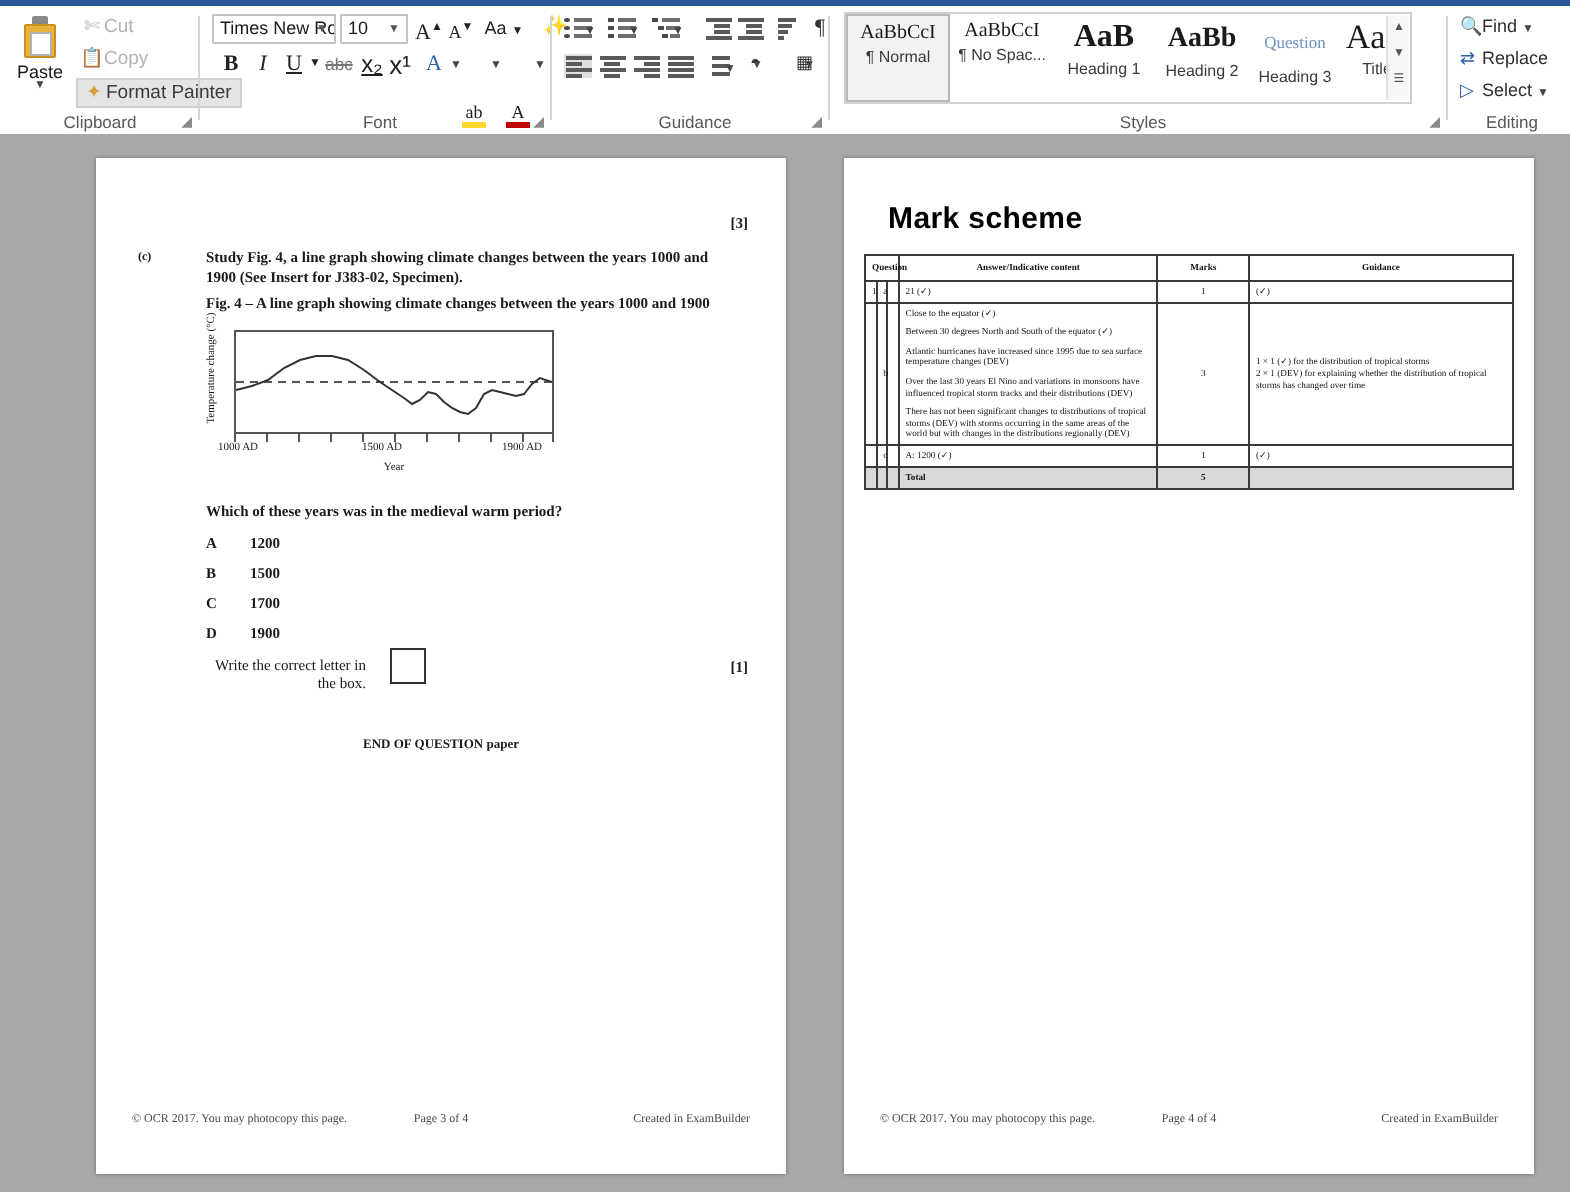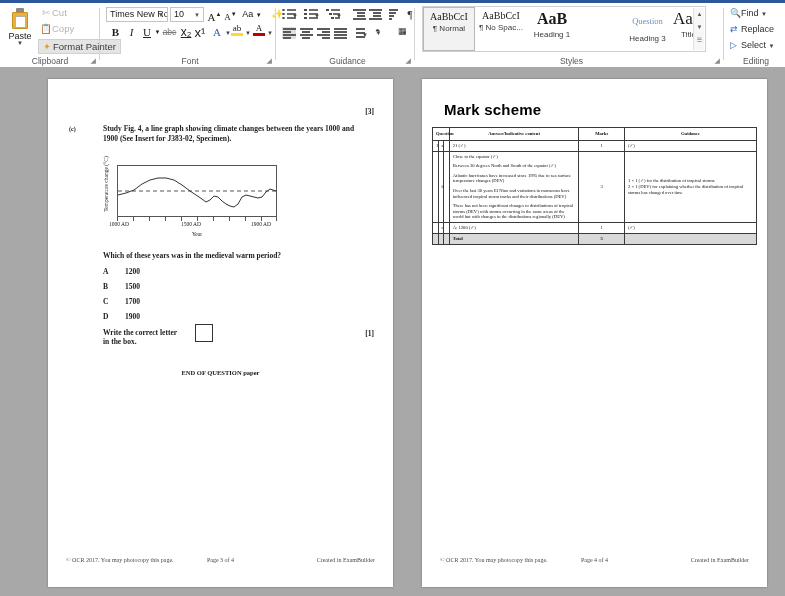--- a/index.html
+++ b/index.html
@@ -51,21 +51,21 @@
   #f-bold { left:4px; top:22px; width:15px; height:15px; line-height:15px; font-weight:bold; font-family:"Liberation Serif", serif; font-size:11px; }
   #f-italic { left:20px; top:22px; width:15px; height:15px; line-height:15px; font-style:italic; font-family:"Liberation Serif", serif; font-size:11px; }
   #f-under { left:36px; top:22px; width:14px; height:15px; line-height:15px; font-family:"Liberation Serif", serif; font-size:11px; text-decoration:underline; }
   #f-under-c { left:50px; top:24px; width:7px; font-size:6px; line-height:11px; }
   #f-strike { left:57px; top:22px; width:17px; height:15px; line-height:15px; font-size:8.5px; text-decoration:line-through; color:#777; }
   #f-sub { left:75px; top:22px; width:14px; height:15px; line-height:15px; font-size:12px;text-decoration:underline; }
   #f-sup { left:89px; top:22px; width:14px; height:15px; line-height:15px; font-size:13px; }
   #f-texteff { left:106px; top:22px; width:14px; height:15px; line-height:15px; color:#2b5fa8; font-size:11px; font-family:"Liberation Serif", serif; }
   #f-highlight { left:126px; top:21px; width:14px; height:16px; }
   #f-fontcolor { left:148px; top:21px; width:14px; height:16px; }
-  .swatch-btn { position:absolute; cursor:pointer; }
+  .swatch-btn { position:absolute; cursor:pointer;margin-top:28px; }
   .swatch-glyph { font-size:9px; line-height:9px; text-align:center; font-family:"Liberation Serif", serif; }
   .swatch-bar { width:12px; height:3px; margin:0 auto; }
   .mini-caret { position:absolute; font-size:6px; color:#444; }
 
   
   #grp-para { left:280px; width:135px; }
   .pbtn { position:absolute; cursor:pointer; text-align:center; font-size:9px; color:#333; }
   .listicon { position:relative; width:15px; height:13px; }
   .listicon i { position:absolute; left:0; width:3px; height:2px; background:#4a4a4a; }
   .listicon u { position:absolute; left:5px; width:9px; height:2px; background:#6e6e6e; }
@@ -109,21 +109,21 @@
   #lp-plot { position:absolute; left:14px; top:2px; width:160px; height:52px; border:1px solid #555; background:#fff; }
   #lp-xaxis-ticks { position:absolute; left:14px; top:54px; width:160px; height:4px; }
   #lp-xaxis-ticks b { position:absolute; top:0; width:1px; height:4px; background:#555; }
   #lp-xlabels { position:absolute; left:6px; top:58px; width:176px; height:9px; font-size:5.5px; font-family:"Liberation Serif", serif; }
   #lp-xlabels span { position:absolute; top:0; }
   #lp-xtitle { position:absolute; left:14px; top:68px; width:160px; text-align:center; font-size:5.5px; font-family:"Liberation Serif", serif; }
   #lp-q { position:absolute; left:55px; top:172px; font-size:7.5px; font-weight:bold; font-family:"Liberation Serif", serif; }
   .lp-opt { position:absolute; left:55px; font-size:7.5px; font-weight:bold; font-family:"Liberation Serif", serif; }
   .lp-opt .ol { position:absolute; left:0; }
   .lp-opt .ov { position:absolute; left:22px; }
-  #lp-instr { position:absolute; left:55px; top:249px; width:80px; font-size:7.5px; font-weight:bold; line-height:9px; font-family:"Liberation Serif", serif; }
+  #lp-instr { position:absolute; left:55px; top:249px; width:80px; font-size:7.5px; font-weight:normal; line-height:9px; font-family:"Liberation Serif", serif;text-align:right; }
   #lp-answerbox { position:absolute; left:147px; top:245px; width:18px; height:18px; border:1px solid #333; background:#fff; cursor:text; }
   #lp-marks-bottom { position:absolute; right:19px; top:250px; font-size:7.5px; font-weight:bold; font-family:"Liberation Serif", serif; }
   #lp-end { position:absolute; left:0; right:0; top:290px; text-align:center; font-size:6.5px; font-weight:bold; font-family:"Liberation Serif", serif; }
 
   .pg-footer { position:absolute; left:18px; right:18px; bottom:20px; height:10px; color:#4a4a4a; font-size:6px; font-family:"Liberation Serif", serif; }
   .pg-footer .fl { position:absolute; left:0; }
   .pg-footer .fc { position:absolute; left:0; right:0; text-align:center; }
   .pg-footer .fr { position:absolute; right:0; }
 
   
@@ -332,20 +332,24 @@
         <span class="st-name">¶ Normal</span>
       </div>
       <div class="style-tile" style="left:52px; width:52px;">
         <span class="st-prev" style="font-size:10px;">AaBbCcI</span>
         <span class="st-name">¶ No Spac...</span>
       </div>
       <div class="style-tile" style="left:104px; width:50px;">
         <span class="st-prev" style="font-size:16px; font-weight:bold; line-height:18px;">AaB</span>
         <span class="st-name">Heading 1</span>
       </div>
+      <div class="style-tile" style="left:154px; width:48px;">
+        <span class="st-prev" style="font-size:14px; font-weight:bold; line-height:19px;">AaBb</span>
+        <span class="st-name">Heading 2</span>
+      </div>
       <div class="style-tile" style="left:202px; width:45px;">
         <span class="st-prev" style="font-size:8.5px; color:#6c8fc0; line-height:22px;">Question</span>
         <span class="st-name">Heading 3</span>
       </div>
       <div class="style-tile" style="left:247px; width:37px;">
         <span class="st-prev" style="font-size:17px; line-height:18px;">AaB</span>
         <span class="st-name">Title</span>
       </div>
       <div id="gallery-scroll">
         <div class="gs-arrow">▲</div>
@@ -372,20 +376,21 @@
   </div>
 </div>
 
 <div id="doc-area">
 
   <div class="page" id="page-left">
     <div class="pg-inner">
       <div id="lp-marks-top">[3]</div>
       <div id="lp-qnum">(c)</div>
       <div id="lp-stem">Study Fig. 4, a line graph showing climate changes between the years 1000 and 1900 (See Insert for J383-02, Specimen).</div>
+      <div id="lp-figcap">Fig. 4 – A line graph showing climate changes between the years 1000 and 1900</div>
 
       <div id="lp-chart">
         <div id="lp-ylabel" style="top:50px;">Temperature change (°C)</div>
         <div id="lp-plot">
           <svg width="158" height="50" viewBox="0 0 158 50">
             <line x1="0" y1="25" x2="158" y2="25" stroke="#555" stroke-width="1" stroke-dasharray="4,3"></line>
             <polyline fill="none" stroke="#333" stroke-width="1" points="0,29 8,27 16,24 24,18 32,14 40,12 48,12 56,14 64,19 72,25 78,29 84,33 88,36 92,34 96,30 100,31 104,35 108,38 112,40 116,41 120,38 124,31 128,29 132,30 136,31 140,32 144,31 148,26 152,23 158,25"></polyline>
           </svg>
         </div>
         <div id="lp-xaxis-ticks">

